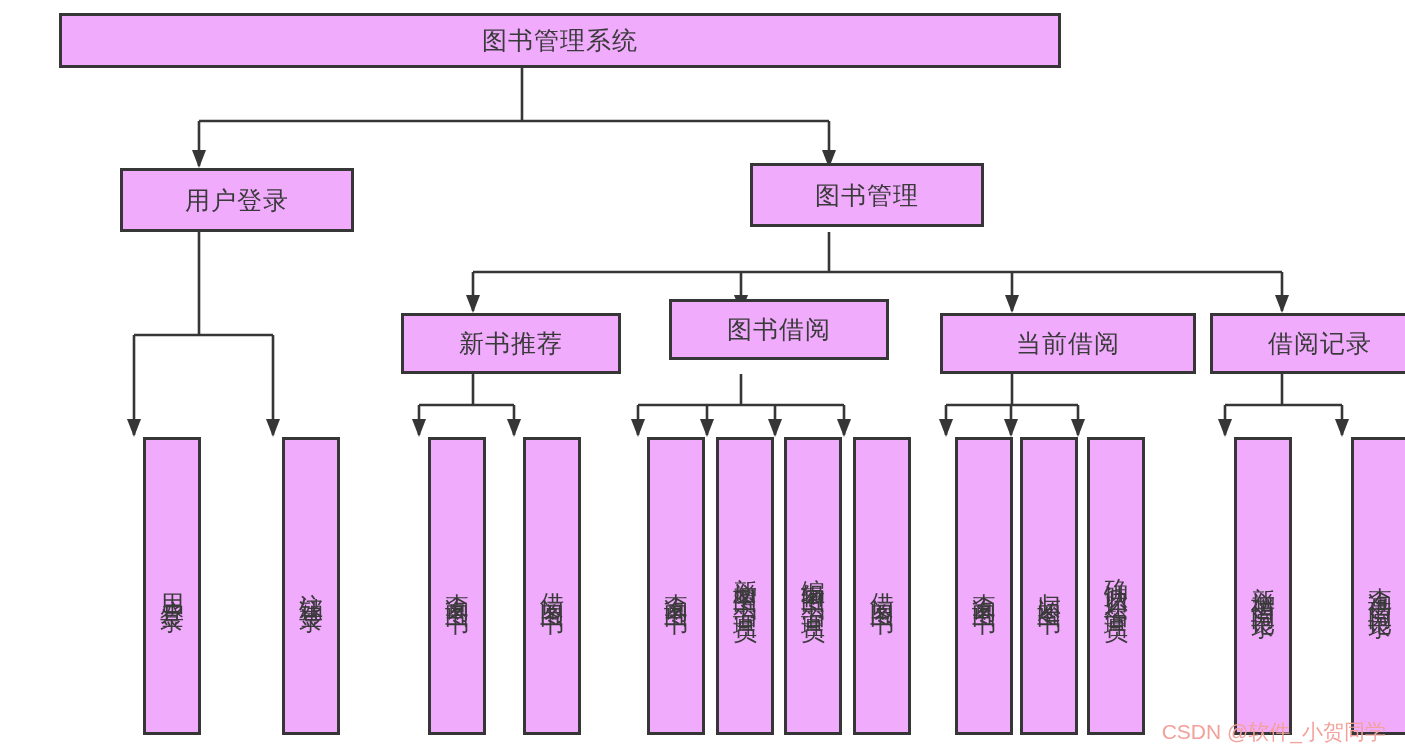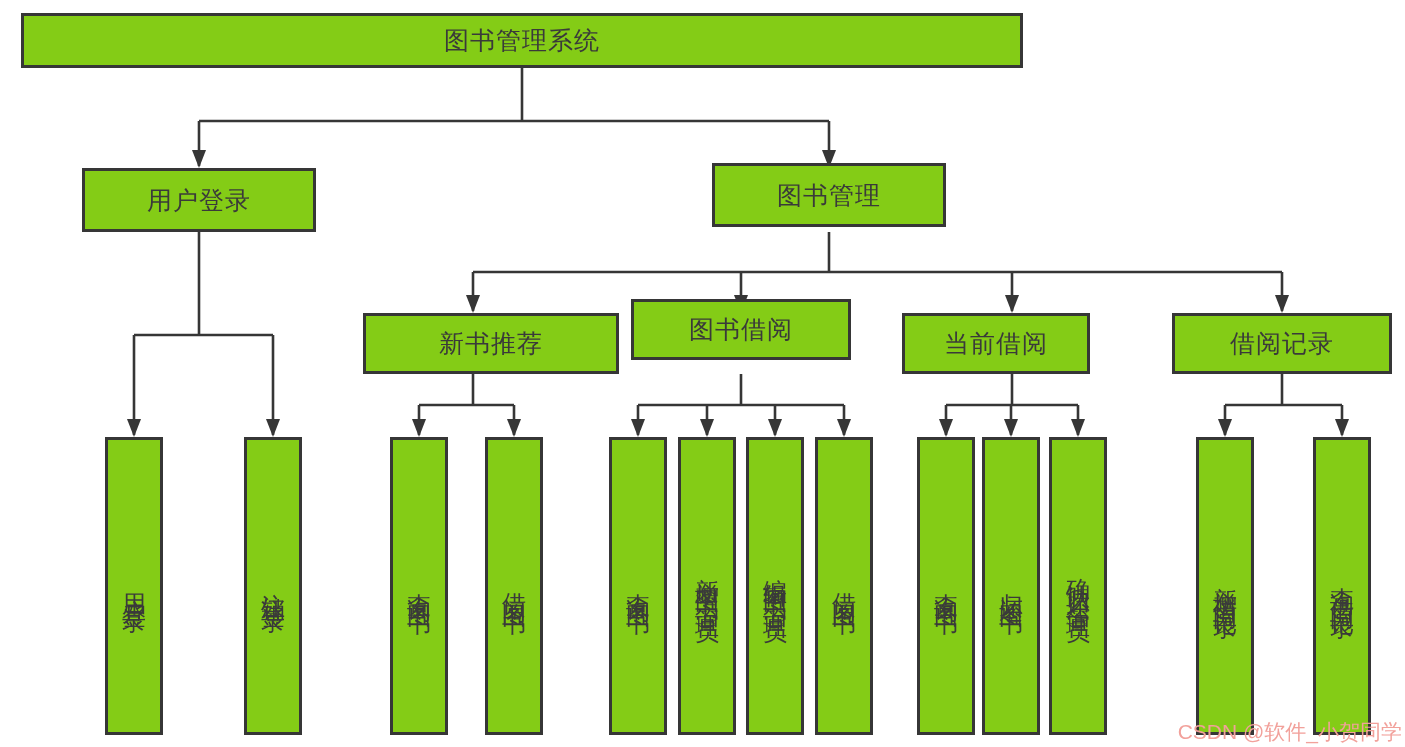--- a/index.html
+++ b/index.html
@@ -16,41 +16,42 @@
     background:var(--bg,#fff);
     overflow:hidden;
   }
   .connectors{position:absolute;left:0;top:0;width:1405px;height:747px;}
   .connectors path.wire{fill:none;stroke:var(--line,#363636);stroke-width:2.6;}
   .connectors marker path{fill:var(--line,#363636);stroke:none;}
   .box{
     position:absolute;
     box-sizing:border-box;
     border:3px solid var(--line,#363636);
-    background:#84cc16;
+    background:#f0abfc;
     display:flex;align-items:center;justify-content:center;
     color:var(--text,#3a3a3a);
+    margin-left:38px;
   }
   .h-label{
     font-size:25px;
     letter-spacing:1px;
     color:var(--text,#3a3a3a);
     white-space:nowrap;
   }
   .v-label{
     writing-mode:vertical-rl;
     text-orientation:mixed;
     font-size:24px;
     letter-spacing:6px;
     line-height:1;
     color:var(--text,#3a3a3a);
   }
   .watermark{
     position:absolute;
-    right:3px;bottom:1px;
+    right:19px;bottom:1px;
     font-size:21px;
     color:var(--watermark,#f2a19b);
     white-space:nowrap;
     z-index:10;
     text-align:right;
   }
 </style>
 </head>
 <body>
 
@@ -108,27 +109,27 @@
     <span class="h-label">图书管理系统</span>
   </div>
 
   <div class="box" style="left:82px;top:168px;width:234px;height:64px;">
     <span class="h-label">用户登录</span>
   </div>
   <div class="box" style="left:712px;top:163px;width:234px;height:64px;">
     <span class="h-label">图书管理</span>
   </div>
 
-  <div class="box" style="left:363px;top:313px;width:256px;height:61px;">
+  <div class="box" style="left:363px;top:313px;width:220px;height:61px;">
     <span class="h-label">新书推荐</span>
   </div>
   <div class="box" style="left:631px;top:299px;width:220px;height:61px;">
     <span class="h-label">图书借阅</span>
   </div>
-  <div class="box" style="left:902px;top:313px;width:188px;height:61px;">
+  <div class="box" style="left:902px;top:313px;width:256px;height:61px;">
     <span class="h-label">当前借阅</span>
   </div>
   <div class="box" style="left:1172px;top:313px;width:220px;height:61px;">
     <span class="h-label">借阅记录</span>
   </div>
 
   <div class="box" style="left:105px;top:437px;width:58px;height:298px;">
     <span class="v-label">用户登录</span>
   </div>
   <div class="box" style="left:244px;top:437px;width:58px;height:298px;">

